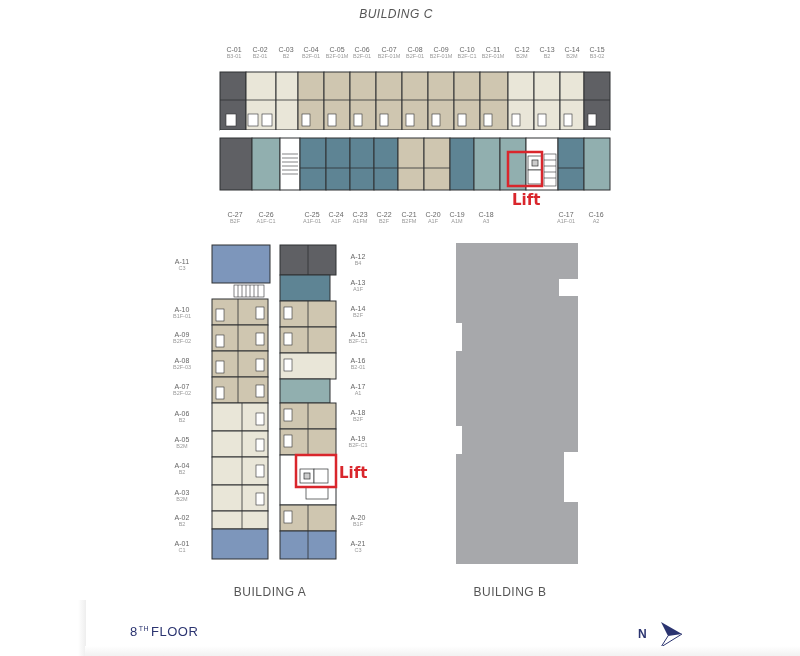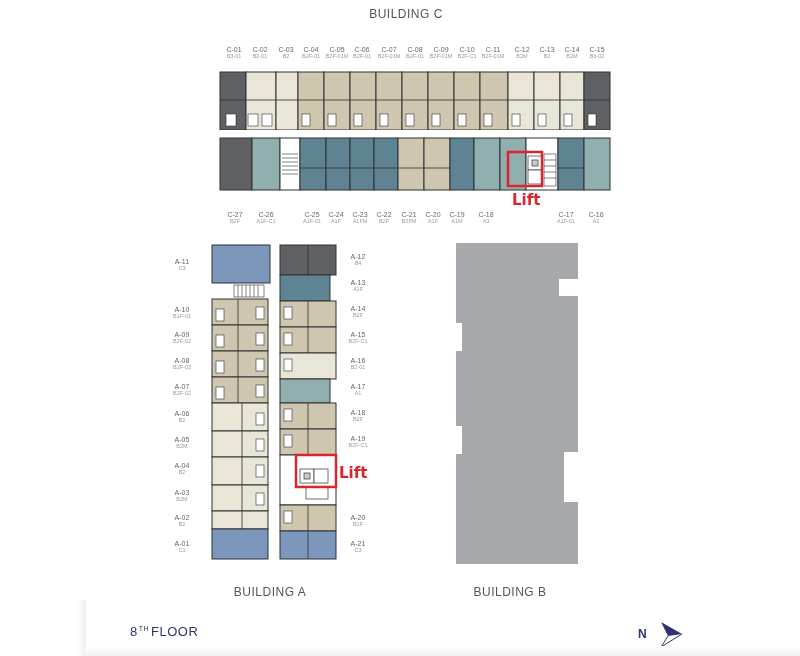--- a/index.html
+++ b/index.html
@@ -35,21 +35,21 @@
     background: linear-gradient(#ffffff, #f2f2f2);
   }
   .left-shade {
     position: absolute; left: 78px; top: 600px; width: 8px; height: 56px;
     background: linear-gradient(90deg, #ffffff, #eeeeee);
   }
 </style>
 </head>
 <body>
 
-<div class="bldg-title" style="left:326px;top:7px;width:160px;">BUILDING C</div>
+<div class="bldg-title" style="left:316px;top:7px;width:160px;font-style:italic;">BUILDING C</div>
 <div class="bldg-title" style="left:190px;top:585px;width:160px;">BUILDING A</div>
 <div class="bldg-title" style="left:430px;top:585px;width:160px;">BUILDING B</div>
 
 <div>
   <div class="ulabel" style="left:222px;top:46px;width:24px">
       <span class="code">C-01</span>
       <span class="type">B3-01</span>
     </div>
   <div class="ulabel" style="left:248px;top:46px;width:24px">
       <span class="code">C-02</span>

